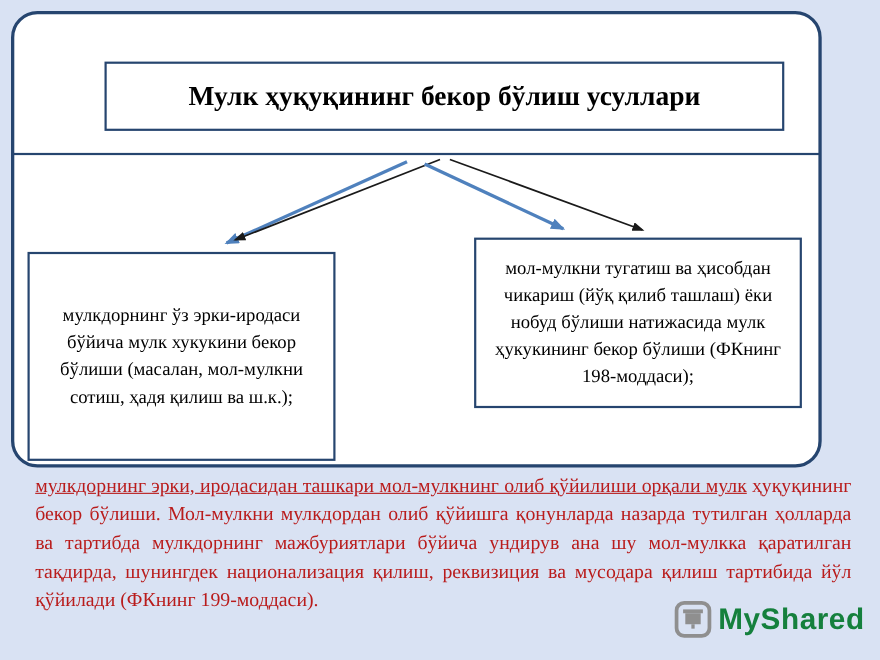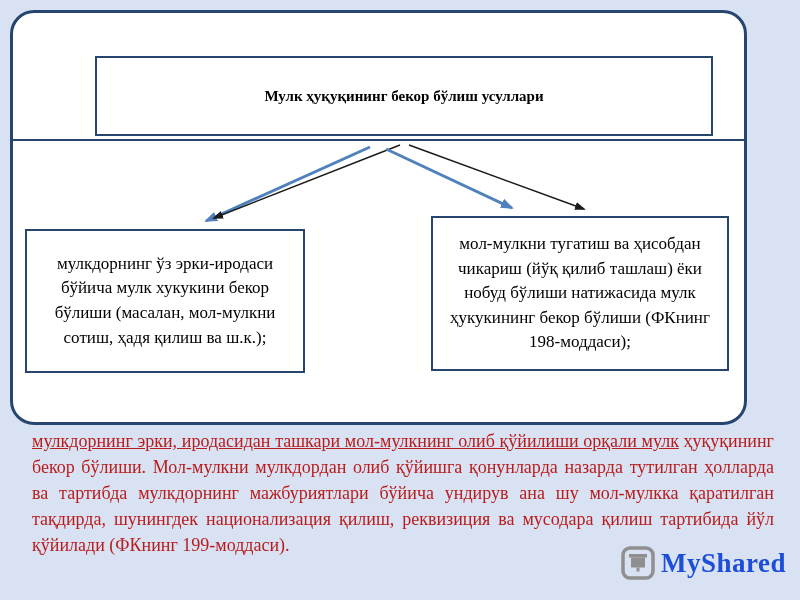--- a/index.html
+++ b/index.html
@@ -19,27 +19,27 @@
     left: 10px; top: 10px;
     width: 737px; height: 415px;
     background: #ffffff;
     border: 3px solid #26456f;
     border-radius: 24px;
   }
 
   .title-box {
     position: absolute;
     left: 95px; top: 56px;
-    width: 618px; height: 80px;
+    width: 618px; height: 63px;
     background: #ffffff;
     border: 2px solid #26456f;
     display: flex; align-items: center; justify-content: center;
     text-align: center;
     font-weight: bold;
-    font-size: 15px;
+    font-size: 25px;
     color: #000000;
     z-index: 3;
   }
 
   .separator {
     position: absolute;
     left: 12px; top: 139px;
     width: 733px; height: 0;
     border-top: 2px solid #26456f;
     z-index: 2;
@@ -58,43 +58,43 @@
     background: #ffffff;
     border: 2px solid #26456f;
     display: flex; align-items: center; justify-content: center;
     text-align: center;
     font-size: 17px;
     line-height: 1.45;
     color: #000000;
     padding: 8px 10px;
     z-index: 3;
   }
-  .branch-left  { left: 25px;  top: 229px; width: 280px; height: 144px; }
+  .branch-left  { left: 25px;  top: 229px; width: 280px; height: 190px; }
   .branch-right { left: 431px; top: 216px; width: 298px; height: 155px; }
 
   .footnote {
     position: absolute;
     left: 32px; top: 428px;
     width: 742px;
     font-size: 18px;
     line-height: 1.45;
     color: #b91c1c;
     text-align: justify;
   }
   .footnote .u { text-decoration: underline; }
 
   .watermark {
     position: absolute;
     right: 14px; bottom: 20px;
     display: flex; align-items: center; gap: 6px;
     text-decoration: none;
-    font-family: Liberation Serif, serif;
+    font-family: Liberation Sans, sans-serif;
     font-weight: bold;
     font-size: 27px;
-    color: #1d4ed8;
+    color: #15803d;
     letter-spacing: 0.5px;
     cursor: pointer;
     margin-top: 46px;
   }
 </style>
 </head>
 <body>
 
 <div class="stage">
 

